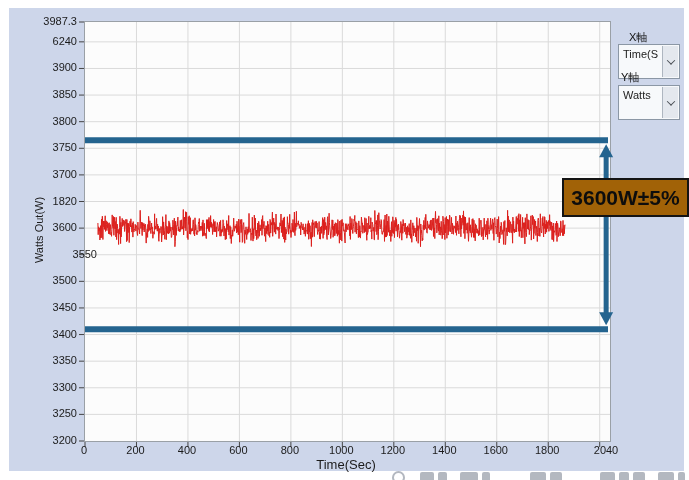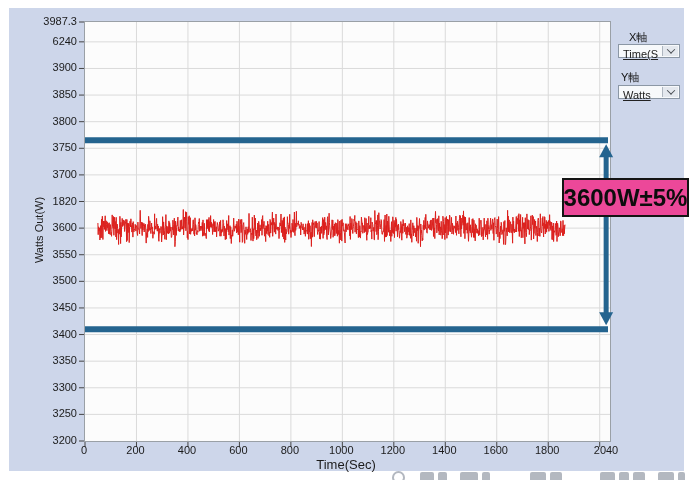--- a/index.html
+++ b/index.html
@@ -10,30 +10,30 @@
         border:1px solid #9aa0a6;box-sizing:content-box;z-index:1;}
   #plot svg{position:absolute;left:0;top:0;overflow:visible;}
   .ytick{position:absolute;left:0;width:68px;text-align:right;font-size:11px;color:#1b1b1b;
          line-height:12px;z-index:2;}
   .xtick{position:absolute;top:436px;transform:translateX(-50%);font-size:11px;color:#1b1b1b;z-index:2;}
   #y-title{position:absolute;left:-20px;top:216px;width:100px;text-align:center;
            transform:rotate(-90deg);font-size:11px;color:#1b1b1b;}
   #x-title{position:absolute;left:337px;top:449px;transform:translateX(-50%);
            font-size:13px;color:#1b1b1b;}
   .ctrl-label{position:absolute;left:612px;font-size:11px;color:#111;}
-  .combo{position:absolute;left:609px;width:62px;height:14px;background:#f7f9fb;
+  .combo{position:absolute;left:609px;width:62px;height:35px;background:#f7f9fb;
          border:1px solid #8b97a5;font-size:11px;color:#222;line-height:18px;
-         padding-left:4px;box-sizing:border-box;cursor:default;text-decoration:underline;}
+         padding-left:4px;box-sizing:border-box;cursor:default;}
   .combo .btn{position:absolute;right:1px;top:1px;bottom:1px;width:15px;background:#e4e8ee;
          border-left:1px solid #aeb6c0;display:flex;align-items:center;justify-content:center;}
   .chev{display:block;width:5px;height:5px;border-right:1.4px solid #4a4f55;
         border-bottom:1.4px solid #4a4f55;transform:rotate(45deg) translate(-1px,-1px);}
-  #annotation{position:absolute;left:553px;top:170px;width:127px;height:39px;background:#ec4899;
+  #annotation{position:absolute;left:553px;top:170px;width:127px;height:39px;background:#a16207;
          border:2px solid #141414;box-sizing:border-box;z-index:6;display:flex;
-         align-items:center;justify-content:center;font-size:24px;font-weight:600;color:#0d0d0d;
+         align-items:center;justify-content:center;font-size:21px;font-weight:600;color:#0d0d0d;
          letter-spacing:0px;}
   #watermark{position:absolute;left:386px;top:470px;width:300px;height:10px;overflow:hidden;z-index:3;}
   #watermark i{position:absolute;top:2px;background:#9aa0ab;opacity:.75;border-radius:2px;height:12px;}
   #watermark .ring{background:transparent;border:2px solid #9aa0ab;border-radius:50%;
          width:9px;height:9px;top:1px;}
 </style>
 </head>
 <body>
 
 <div id="screen">
@@ -110,21 +110,21 @@
     <div id="yticks">
         <div class="ytick" style="top: 7px;">3987.3</div>
         <div class="ytick" style="top: 26.851px;">6240</div>
         <div class="ytick" style="top: 53.4609px;">3900</div>
         <div class="ytick" style="top: 80.0709px;">3850</div>
         <div class="ytick" style="top: 106.681px;">3800</div>
         <div class="ytick" style="top: 133.291px;">3750</div>
         <div class="ytick" style="top: 159.901px;">3700</div>
         <div class="ytick" style="top: 186.511px;">1820</div>
         <div class="ytick" style="top: 213.121px;">3600</div>
-        <div class="ytick" style="top: 239.73px;">3550</div>
+        <div class="ytick" style="top: 239.73px; padding-left: 20px;">3550</div>
         <div class="ytick" style="top: 266.34px;">3500</div>
         <div class="ytick" style="top: 292.95px;">3450</div>
         <div class="ytick" style="top: 319.56px;">3400</div>
         <div class="ytick" style="top: 346.17px;">3350</div>
         <div class="ytick" style="top: 372.78px;">3300</div>
         <div class="ytick" style="top: 399.39px;">3250</div>
         <div class="ytick" style="top: 426px;">3200</div>
       </div>
     <div id="xticks">
         <div class="xtick" style="left: 75px;">0</div>

